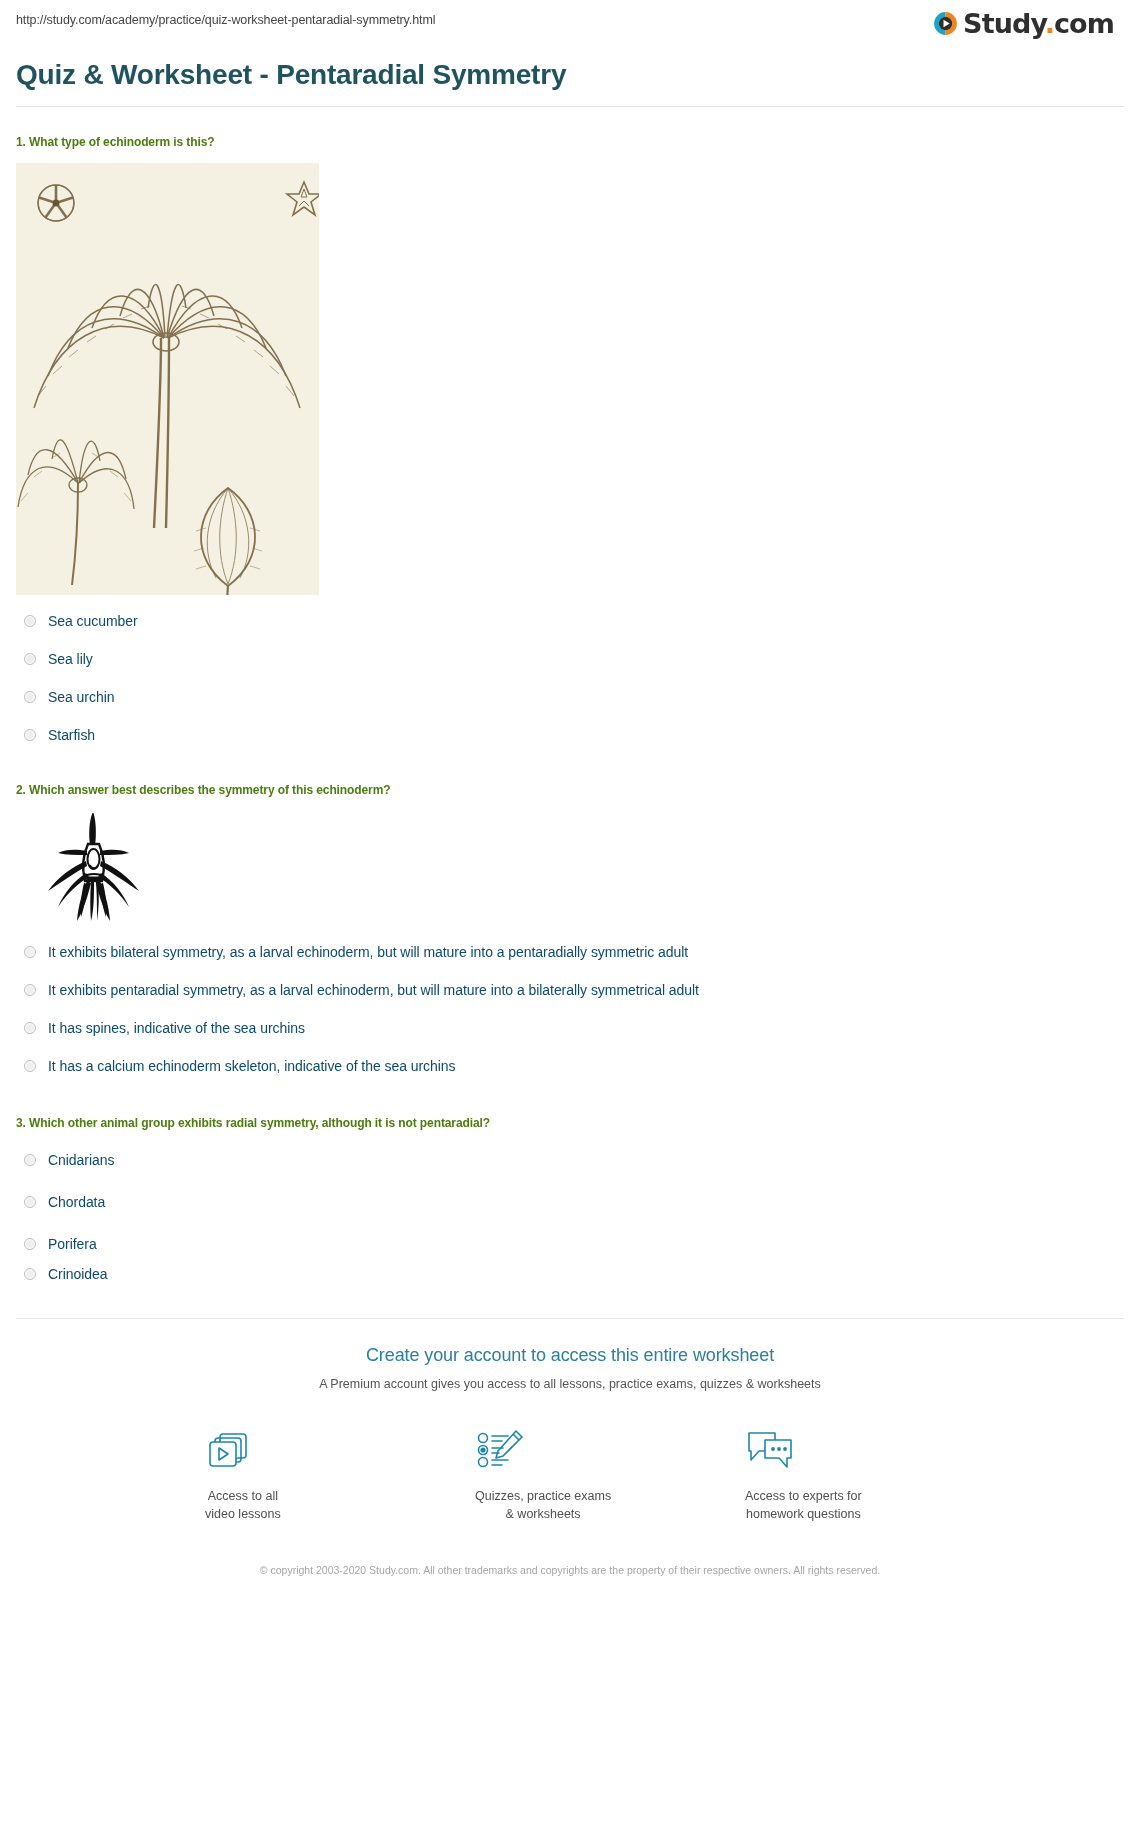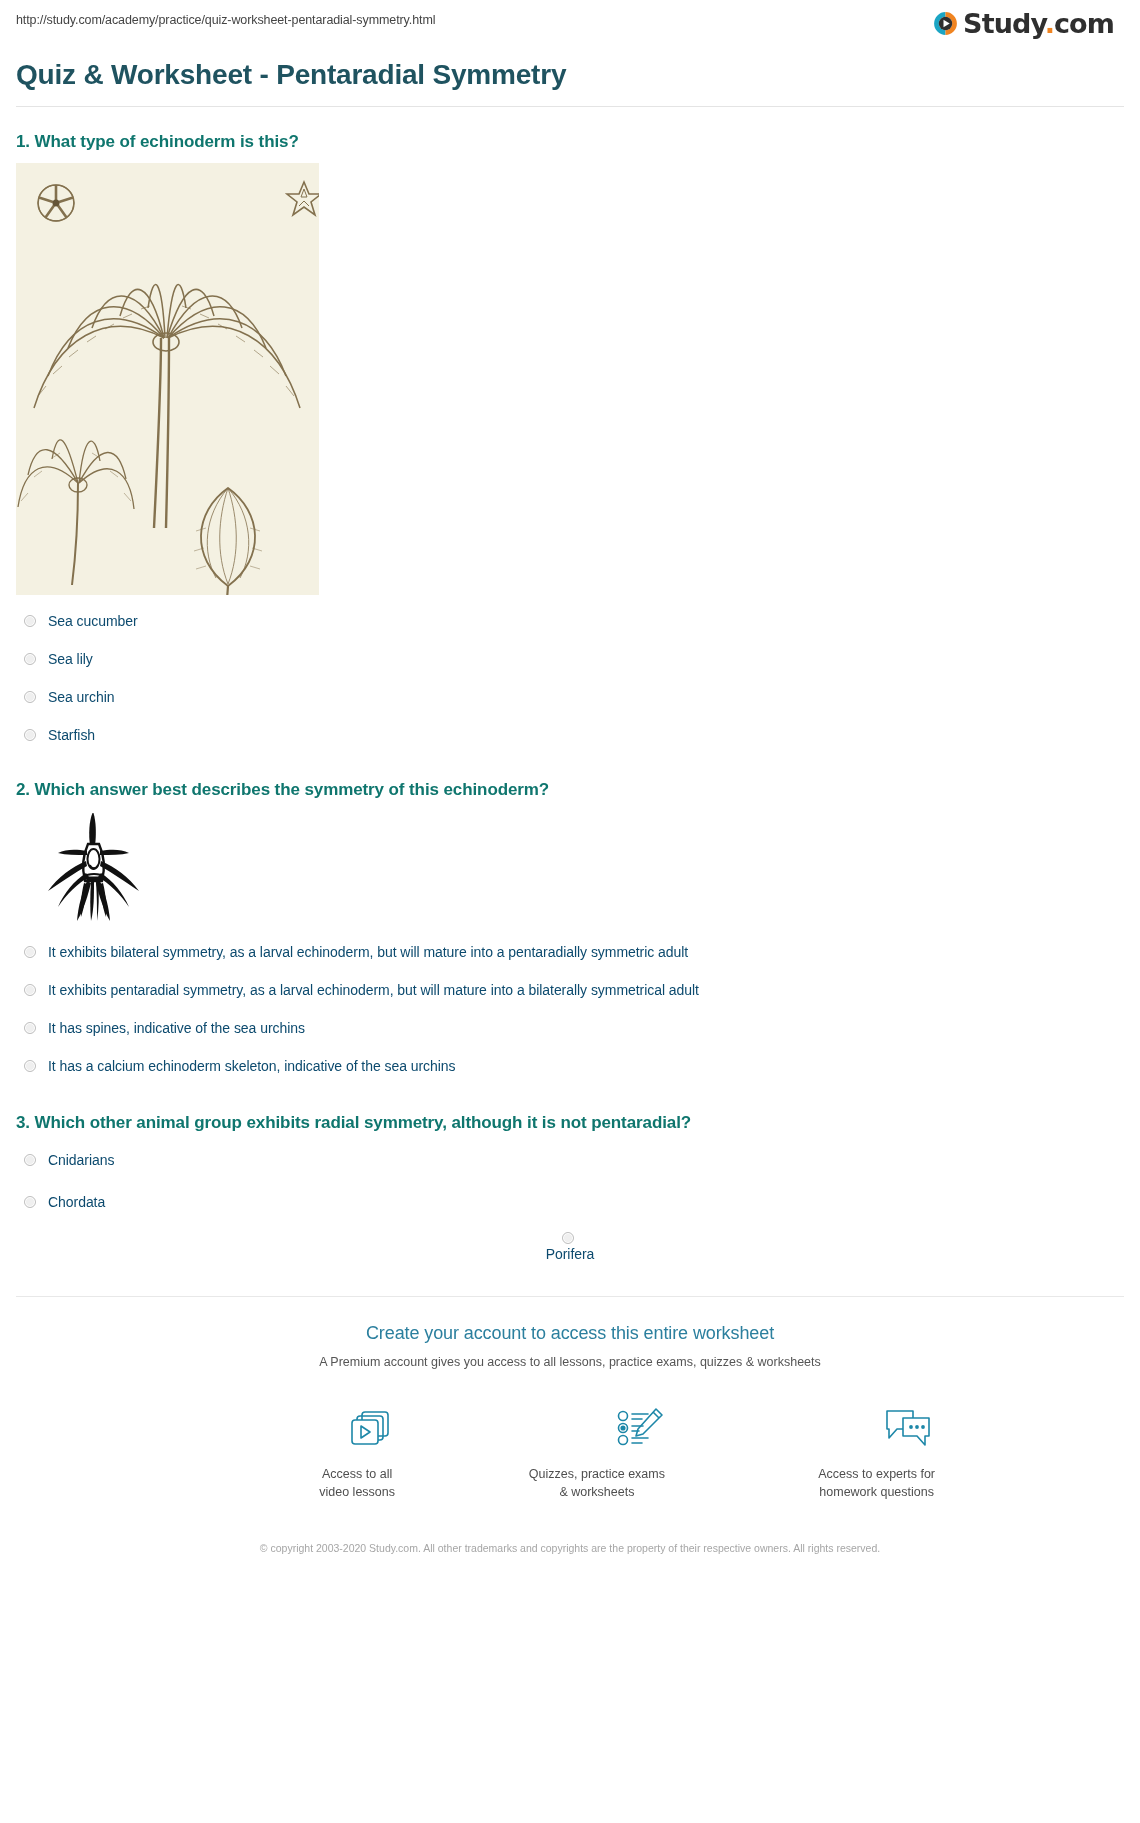--- a/index.html
+++ b/index.html
@@ -76,23 +76,23 @@
   }
   .title-rule {
     border: 0;
     border-top: 1px solid #e4e4e4;
     margin: 14px 0 0 0;
   }
 
   
   .question-block { margin-top: 24px; }
   .question-text {
-    font-size: 17px;
+    font-size: 12px;
     font-weight: 700;
-    color: #0f766e;
+    color: #4d7c0f;
     line-height: 22px;
     letter-spacing: -0.1px;
     margin: 16px 0 10px 0;
   }
   .q-figure { margin: 4px 0 14px 0; }
 
   
   .plate {
     width: 303px;
     height: 432px;
@@ -161,21 +161,21 @@
     display: flex;
     justify-content: center;
     gap: 80px;
     margin-top: 34px;
   }
   .benefit {
     width: 190px;
     text-align: center;
     display: flex;
     flex-direction: column;
-    align-items: flex-end;
+    align-items: flex-start;
   }
   .benefit-icon { height: 48px; display: flex; align-items: center; justify-content: center; }
   .benefit-label {
     margin-top: 12px;
     font-size: 12.5px;
     color: #4f4f4f;
     line-height: 18px;
   }
   .copyright {
     margin-top: 40px;
@@ -440,23 +440,27 @@
 
     <ul class="options">
       <li class="option" style="margin-bottom:18px;">
         <span class="radio"></span>
         <span class="option-label">Cnidarians</span>
       </li>
       <li class="option" style="margin-bottom:18px;">
         <span class="radio"></span>
         <span class="option-label">Chordata</span>
       </li>
-      <li class="option" style="margin-bottom:6px;flex-direction:column;">
+      <li class="option" style="margin-bottom:6px;">
         <span class="radio"></span>
         <span class="option-label">Porifera</span>
+      </li>
+      <li class="option">
+        <span class="radio"></span>
+        <span class="option-label">Crinoidea</span>
       </li>
     </ul>
   </div>
 
   <hr class="footer-rule">
 
   <div class="cta">
     <p class="cta-title">Create your account to access this entire worksheet</p>
     <p class="cta-sub">A Premium account gives you access to all lessons, practice exams, quizzes &amp; worksheets</p>
 

